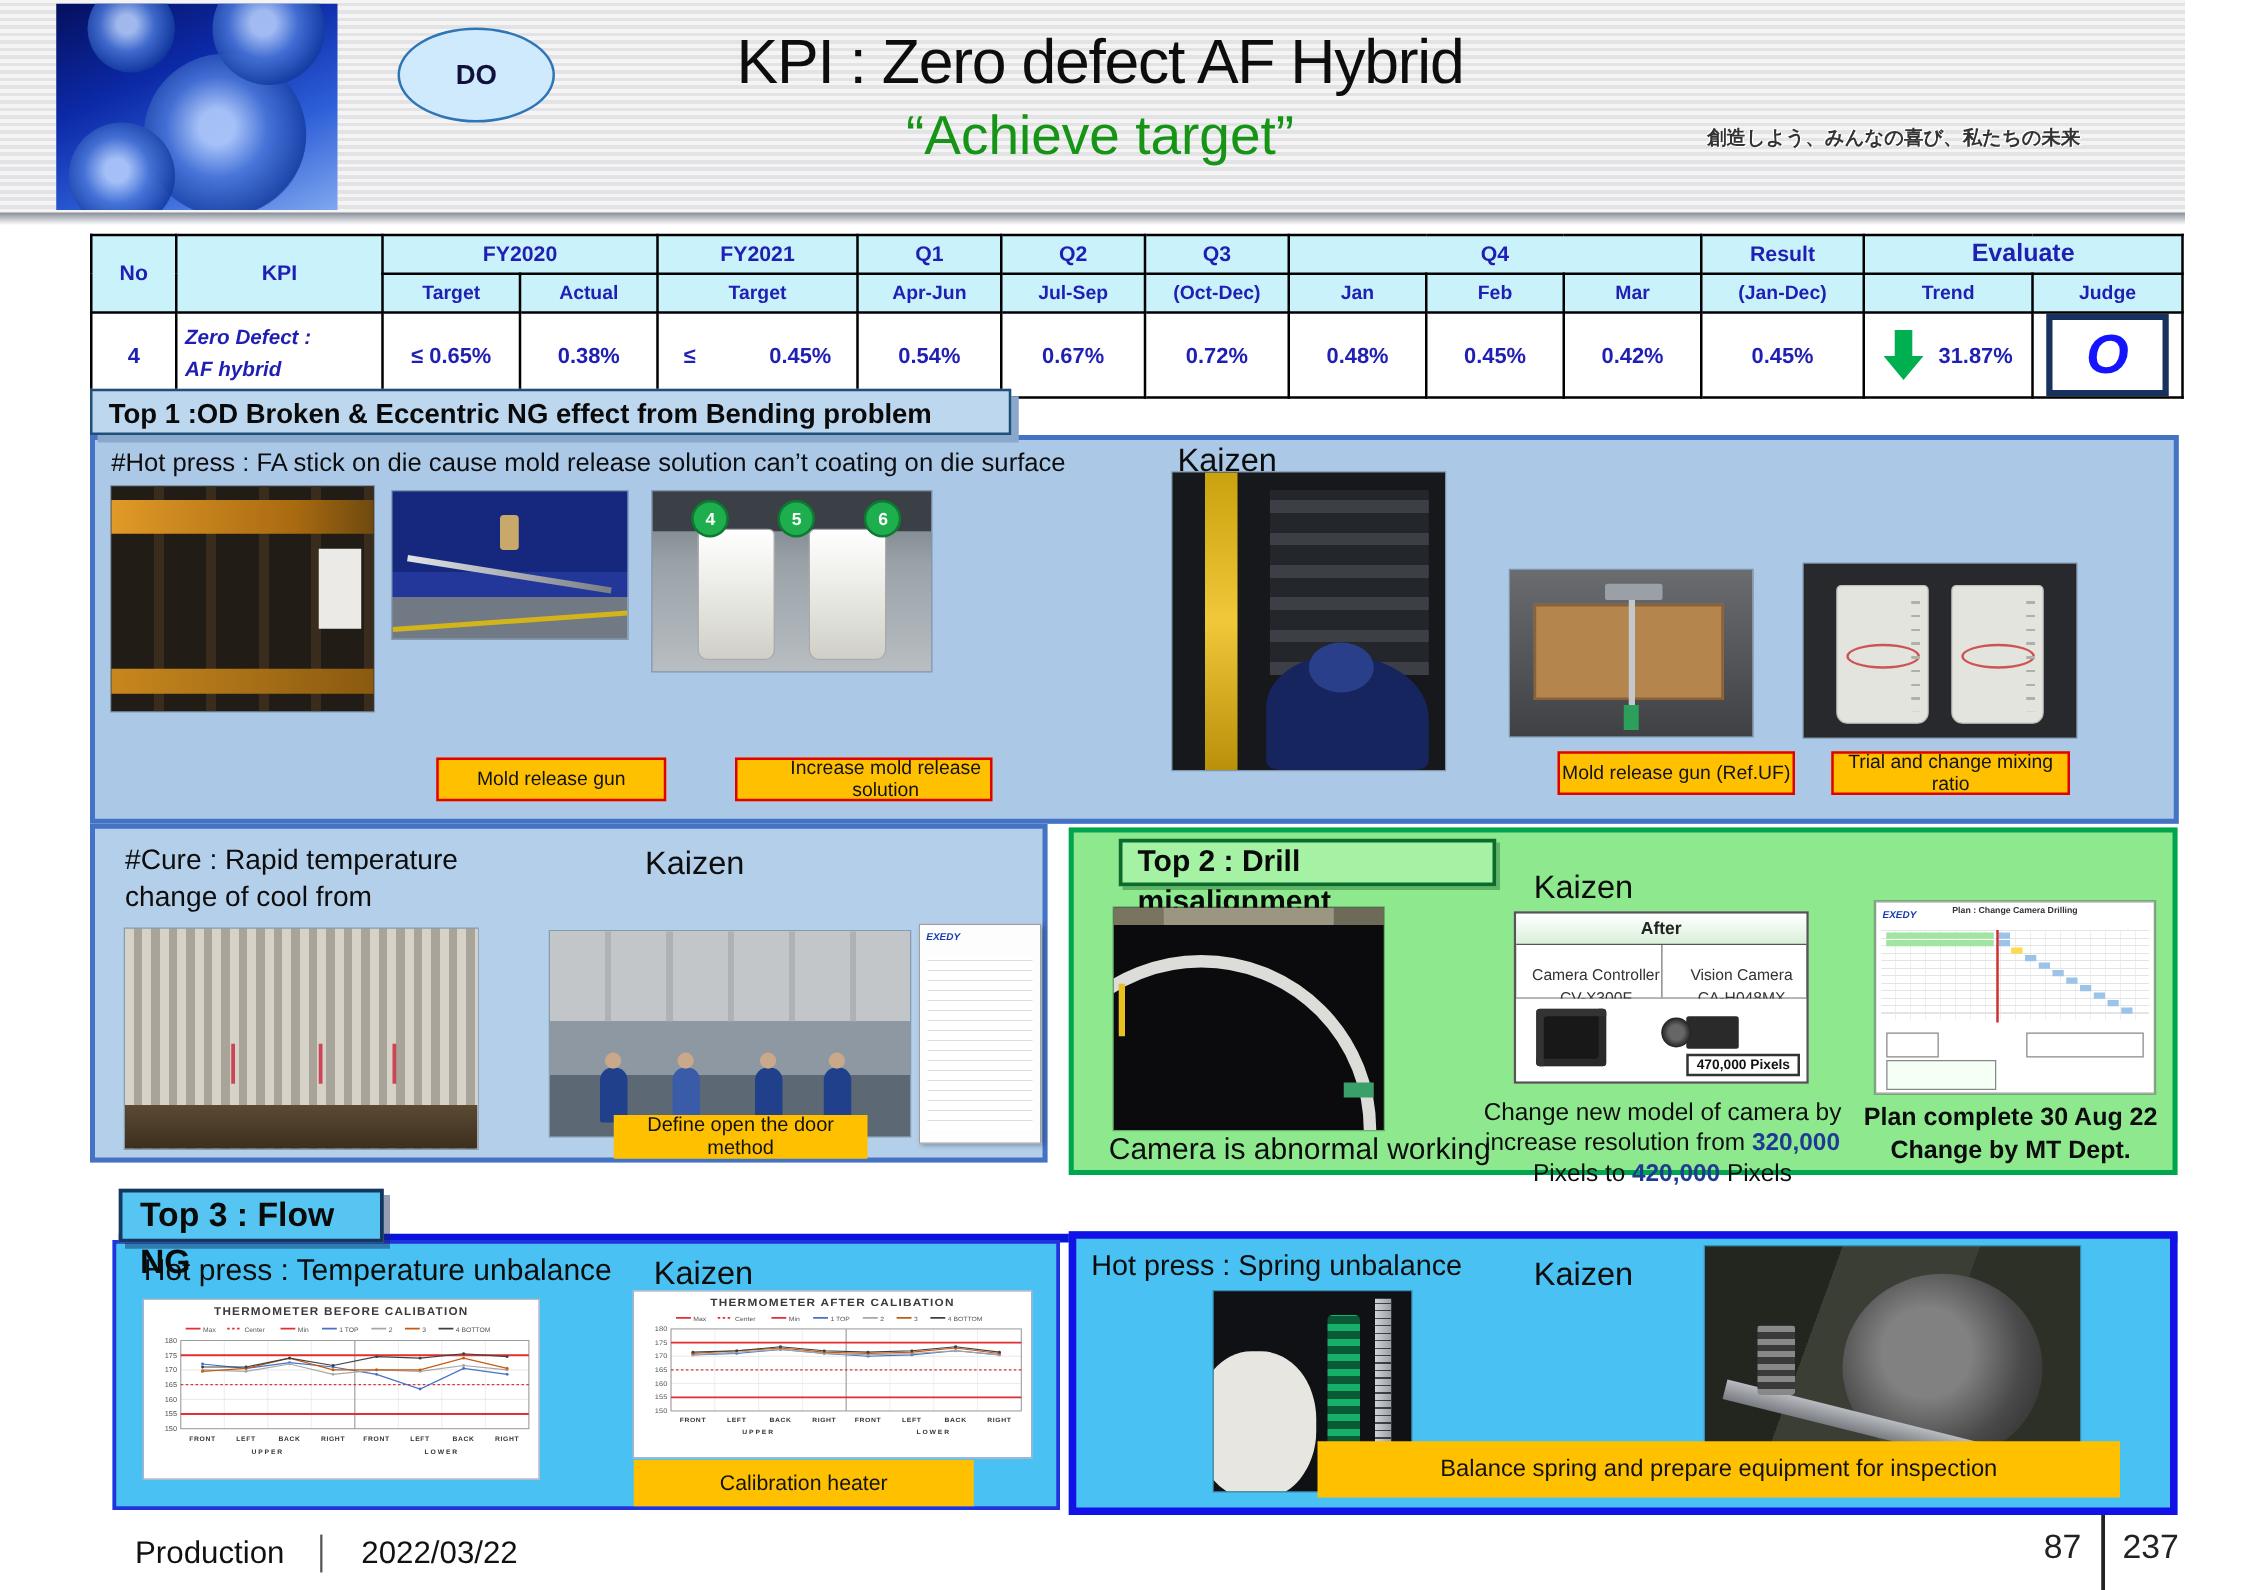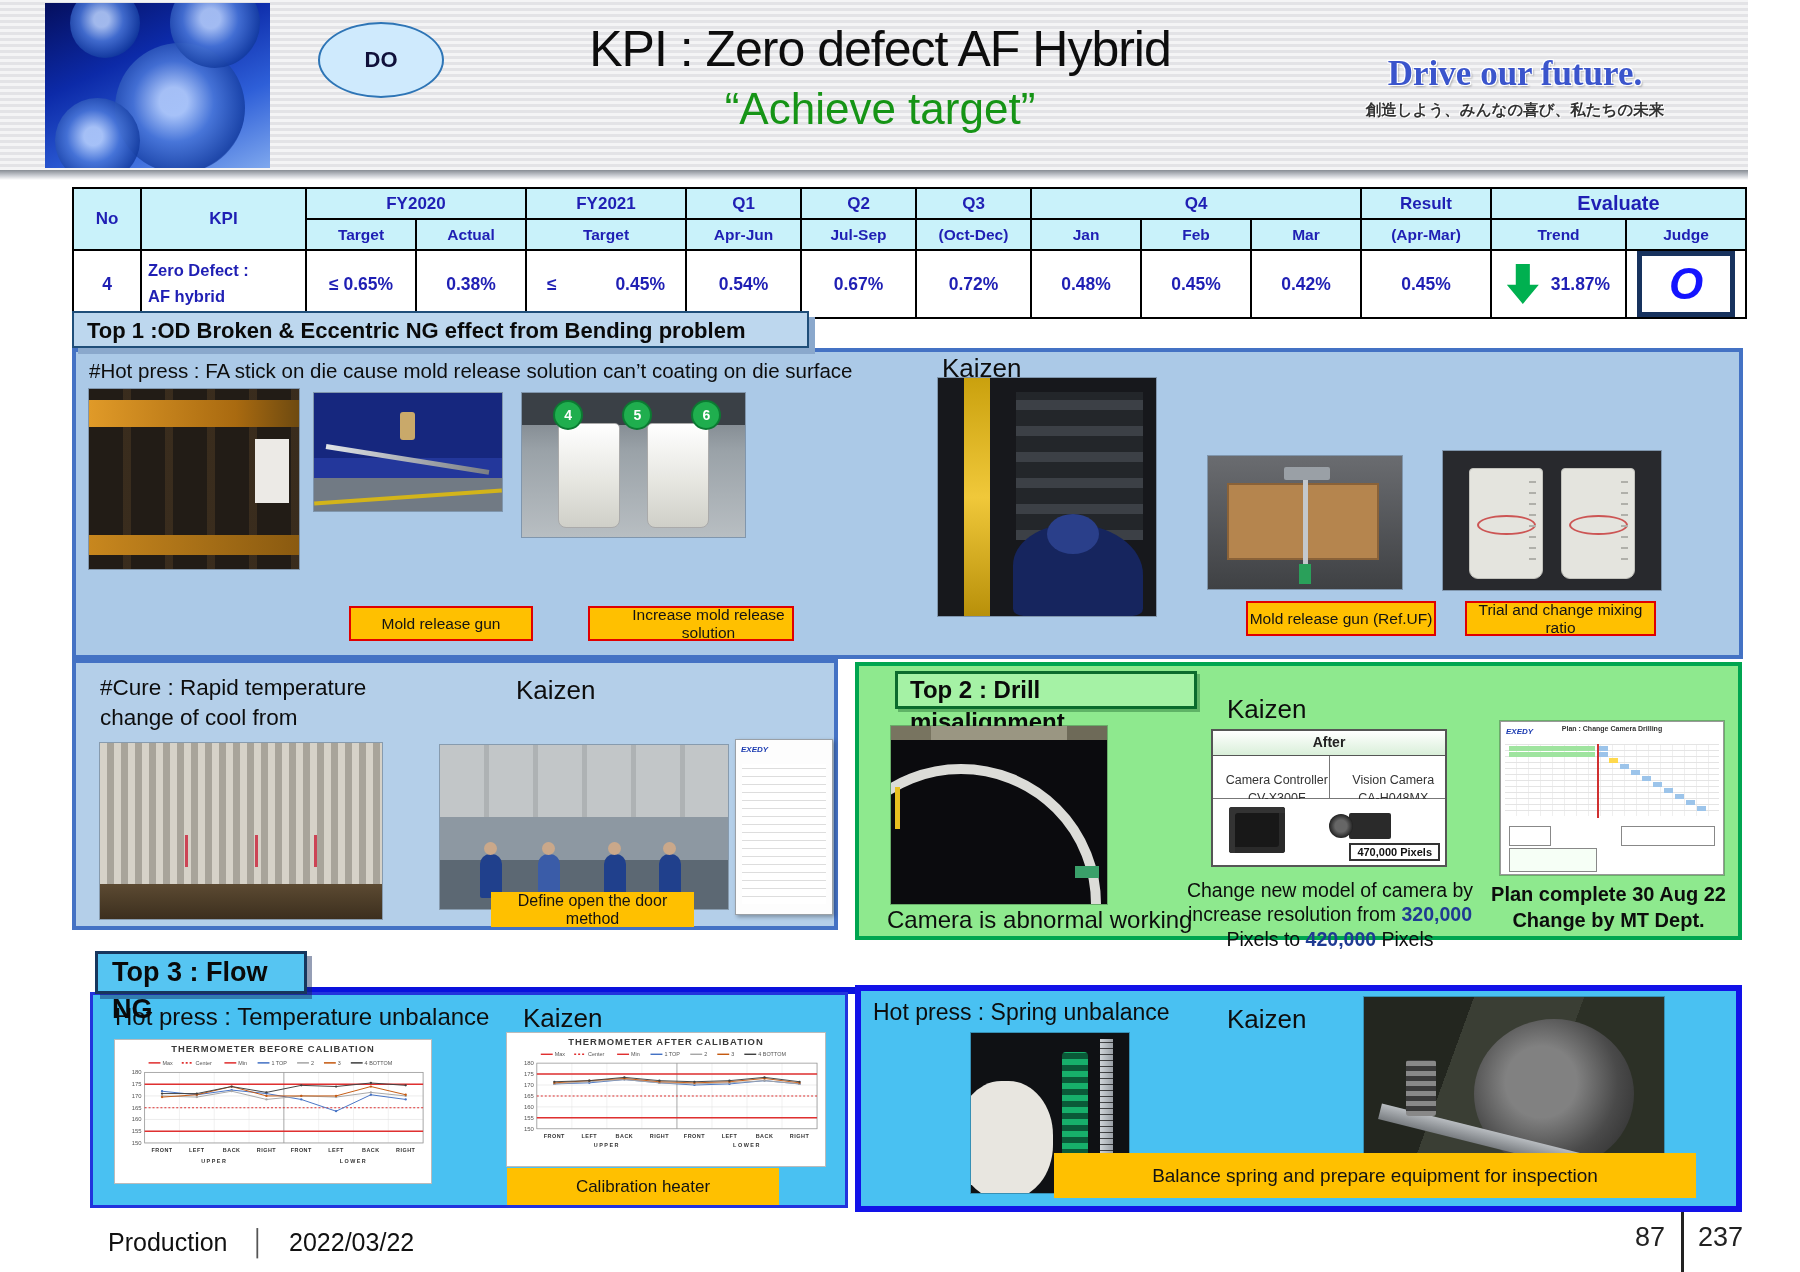--- a/index.html
+++ b/index.html
@@ -37,21 +37,21 @@
   
   table.kpi{position:absolute;left:72px;top:187px;border-collapse:collapse;table-layout:fixed;
     background:#fff;}
   table.kpi td{border:2px solid #000;padding:0;text-align:center;vertical-align:middle;
     font-weight:bold;color:var(--navy,#1f1fb4);}
   td.hd{background:var(--table-header-bg,#c9f2fa);font-size:17px;}
   td.hd2{background:var(--table-header-bg,#c9f2fa);font-size:15.5px;}
   td.hd-big{background:var(--table-header-bg,#c9f2fa);font-size:20px;}
   tr.hrow1 td{height:29px;} tr.hrow2 td{height:29px;} tr.drow td{height:64px;font-size:17.5px;}
   .red{color:var(--red,#e60000);}
-  .kpi-cell{text-align:left;padding-left:6px;font-size:16.5px;line-height:1.55;}
+  .kpi-cell{text-align:left;padding-left:6px;font-size:16.5px;line-height:1.55;font-style:italic;}
   .fy21{display:flex;justify-content:space-between;padding:0 20px;}
   .trend-wrap{display:flex;align-items:center;justify-content:center;gap:12px;}
   .arrow-down{width:32px;height:40px;background:var(--trend-green,#00b050);
     clip-path:polygon(28% 0,72% 0,72% 52%,100% 52%,50% 100%,0 52%,28% 52%);}
   .judge-box{width:88px;height:56px;border:5px solid #17325e;background:#fff;margin:0 auto;
     display:flex;align-items:center;justify-content:center;}
   .judge-o{font-size:44px;font-weight:bold;font-style:italic;color:var(--judge-blue,#1414ff);}
 
   
   .banner-blue{position:absolute;left:72px;top:311px;width:737px;height:37px;z-index:6;
@@ -198,21 +198,20 @@
     <div class="disc d1"></div>
       <div class="disc d2"></div>
       <div class="disc d3"></div>
       <div class="disc d4"></div>
   </div>
   <div class="do-oval">
     <span>DO</span>
   </div>
   <div class="page-title">KPI : Zero defect AF Hybrid</div>
   <div class="page-subtitle">“Achieve target”</div>
-  <div class="slogan">Drive our future.</div>
   <div class="slogan-jp">創造しよう、みんなの喜び、私たちの未来</div>
 
   <table class="kpi">
     <colgroup>
       <col style="width:68px">
         <col style="width:165px">
         <col style="width:110px">
         <col style="width:110px">
       <col style="width:160px">
         <col style="width:115px">
@@ -241,21 +240,21 @@
     <tr class="hrow2">
       <td class="hd2">Target</td>
       <td class="hd2">Actual</td>
       <td class="hd2">Target</td>
       <td class="hd2">Apr-Jun</td>
       <td class="hd2">Jul-Sep</td>
       <td class="hd2">(Oct-Dec)</td>
       <td class="hd2">Jan</td>
       <td class="hd2">Feb</td>
       <td class="hd2">Mar</td>
-      <td class="hd2">(Apr-Mar)</td>
+      <td class="hd2">(Jan-Dec)</td>
       <td class="hd2">Trend</td>
       <td class="hd2">Judge</td>
     </tr>
     <tr class="drow">
       <td>4</td>
       <td>
         <div class="kpi-cell">
           <div>Zero Defect :</div>
           <div>AF hybrid</div>
         </div>

